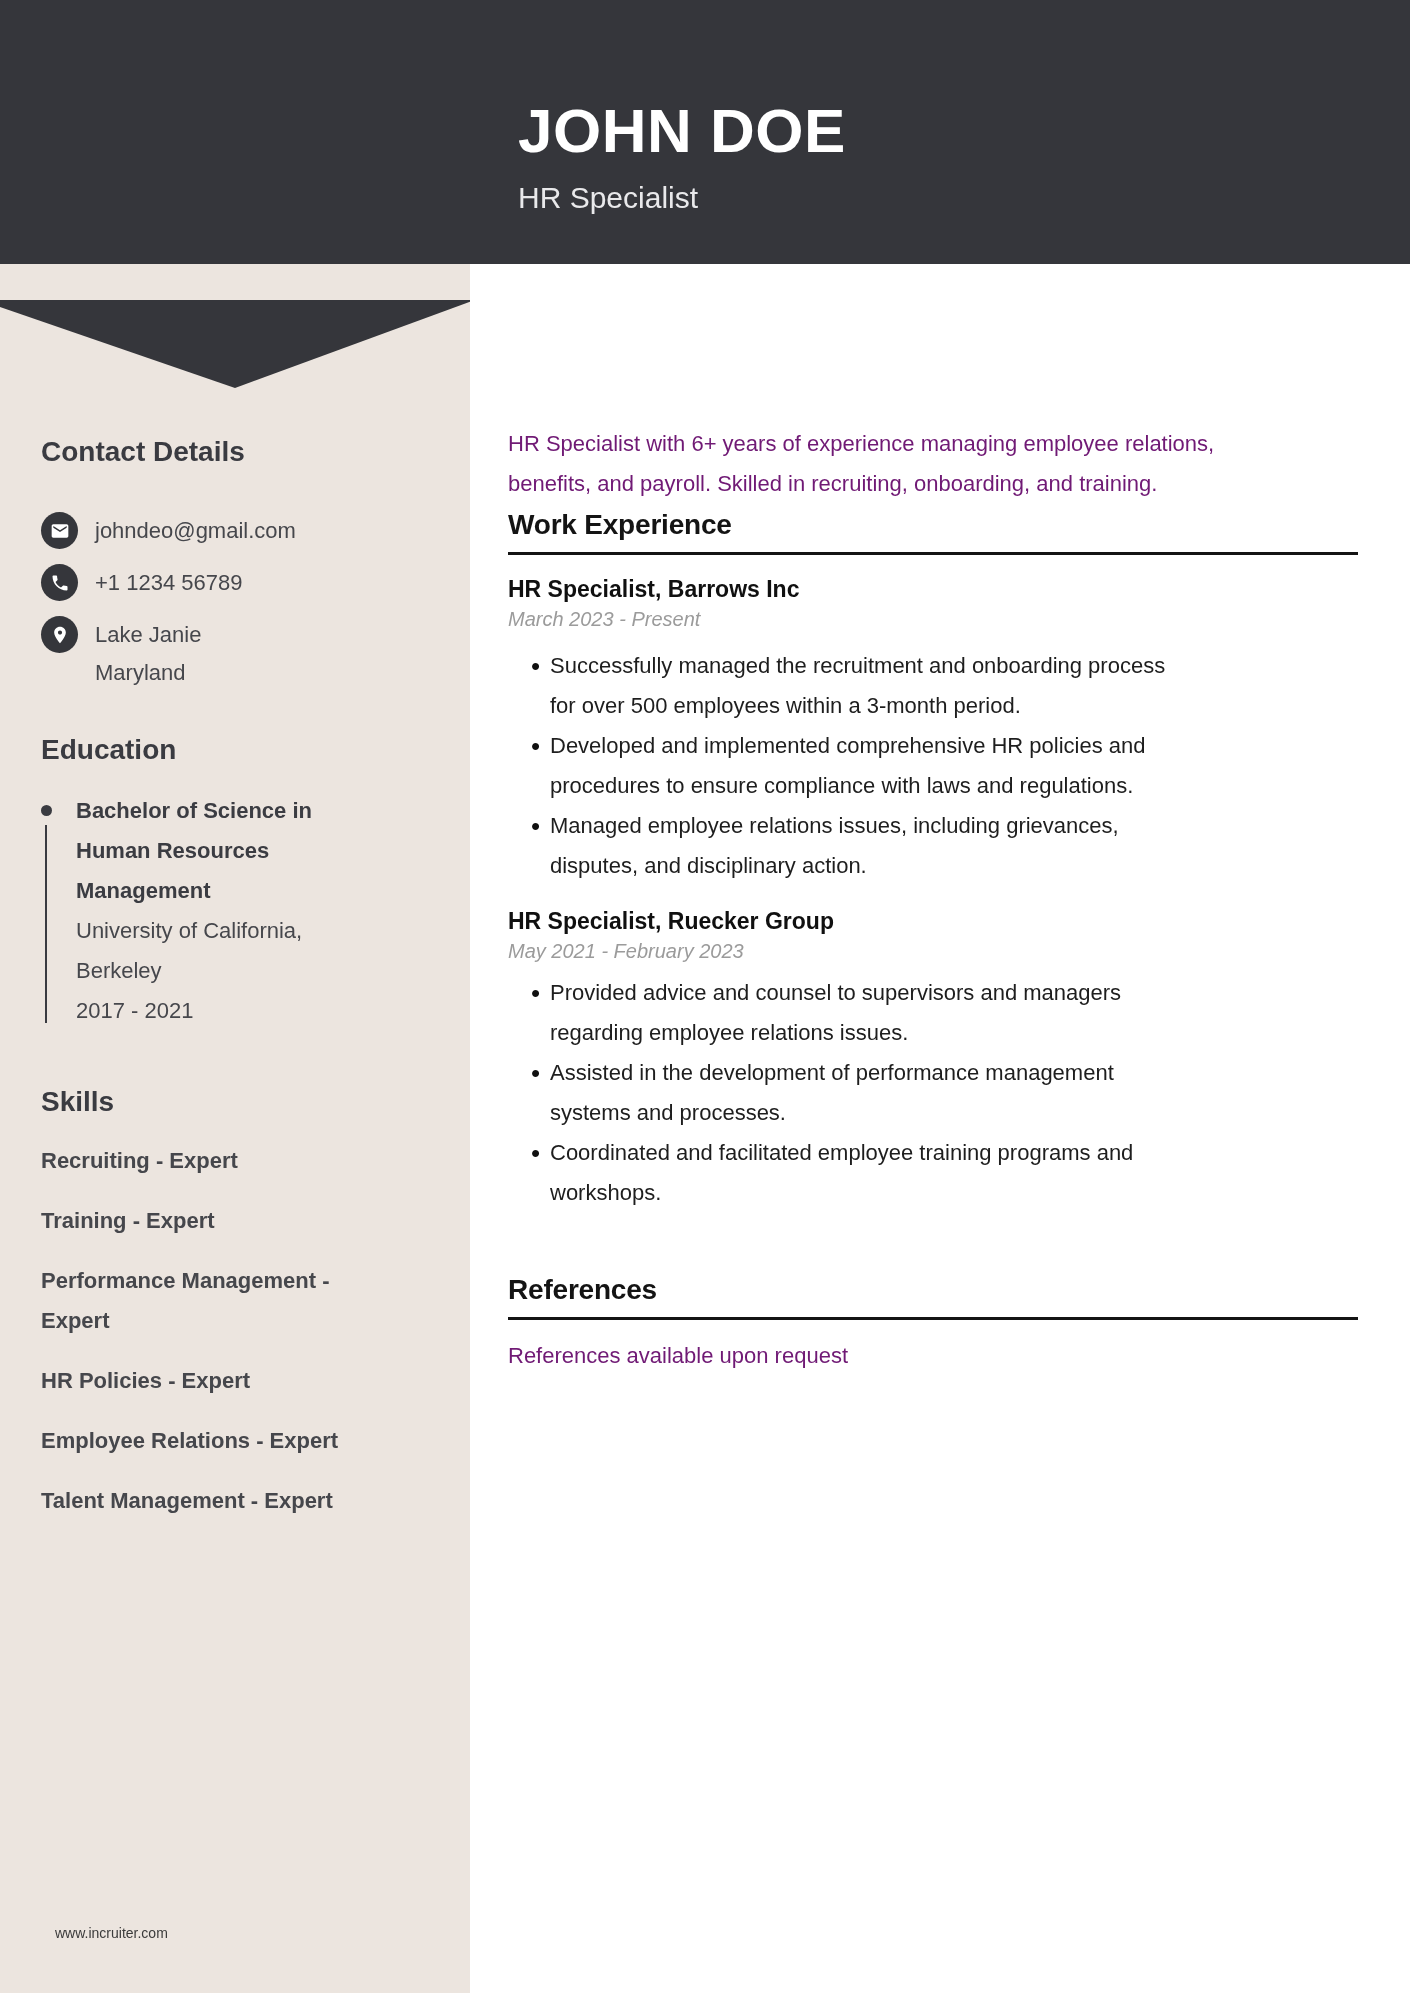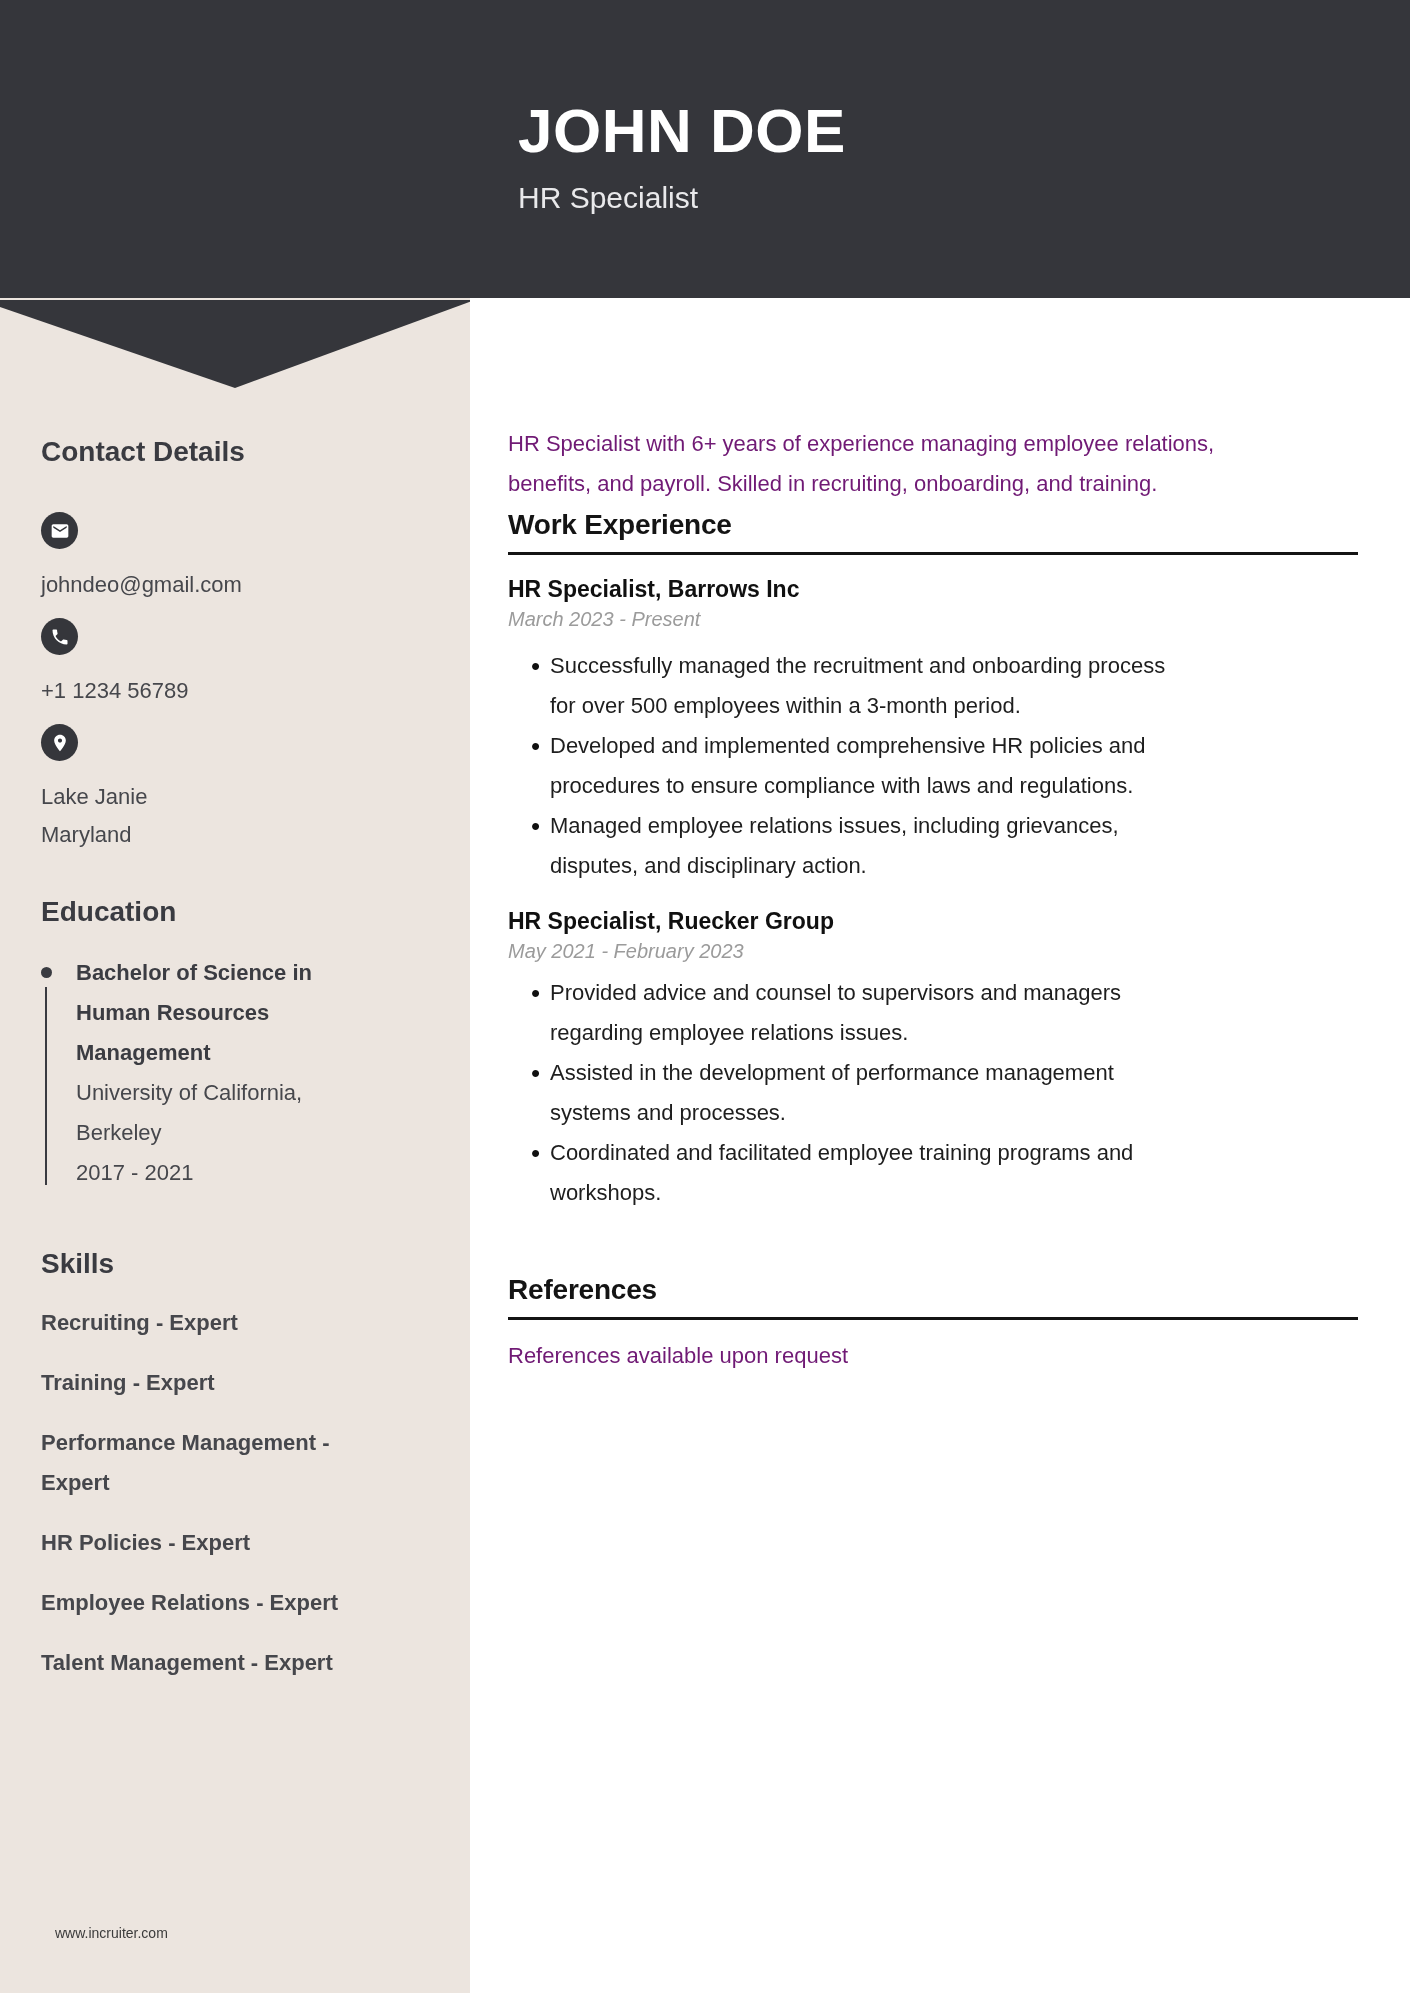--- a/index.html
+++ b/index.html
@@ -20,21 +20,21 @@
     left: 0; top: 0; bottom: 0;
     width: 470px;
     background: var(--sidebar-bg, #ECE5DF);
   }
 
   
   .header {
     position: absolute;
     left: 0; top: 0;
     width: 100%;
-    height: 298px;
+    height: 264px;
     background: var(--header-bg, #35363B);
     padding: 96px 0 0 518px;
   }
   .header h1 {
     margin: 0;
     font-size: 62px;
     line-height: 70px;
     font-weight: 700;
     color: #ffffff;
     letter-spacing: 0.5px;
@@ -68,21 +68,20 @@
     line-height: 40px;
     font-weight: 600;
     color: #3A3B41;
   }
   .contact-rows { margin-top: 40px; }
   .contact-row {
     display: flex;
     align-items: flex-start;
     gap: 17px;
     margin-bottom: 14px;
-    flex-direction: column;
   }
   .icon-circle {
     flex: none;
     width: 37px; height: 37px;
     border-radius: 50%;
     background: var(--header-bg, #35363B);
     display: flex;
     align-items: center;
     justify-content: center;
   }

